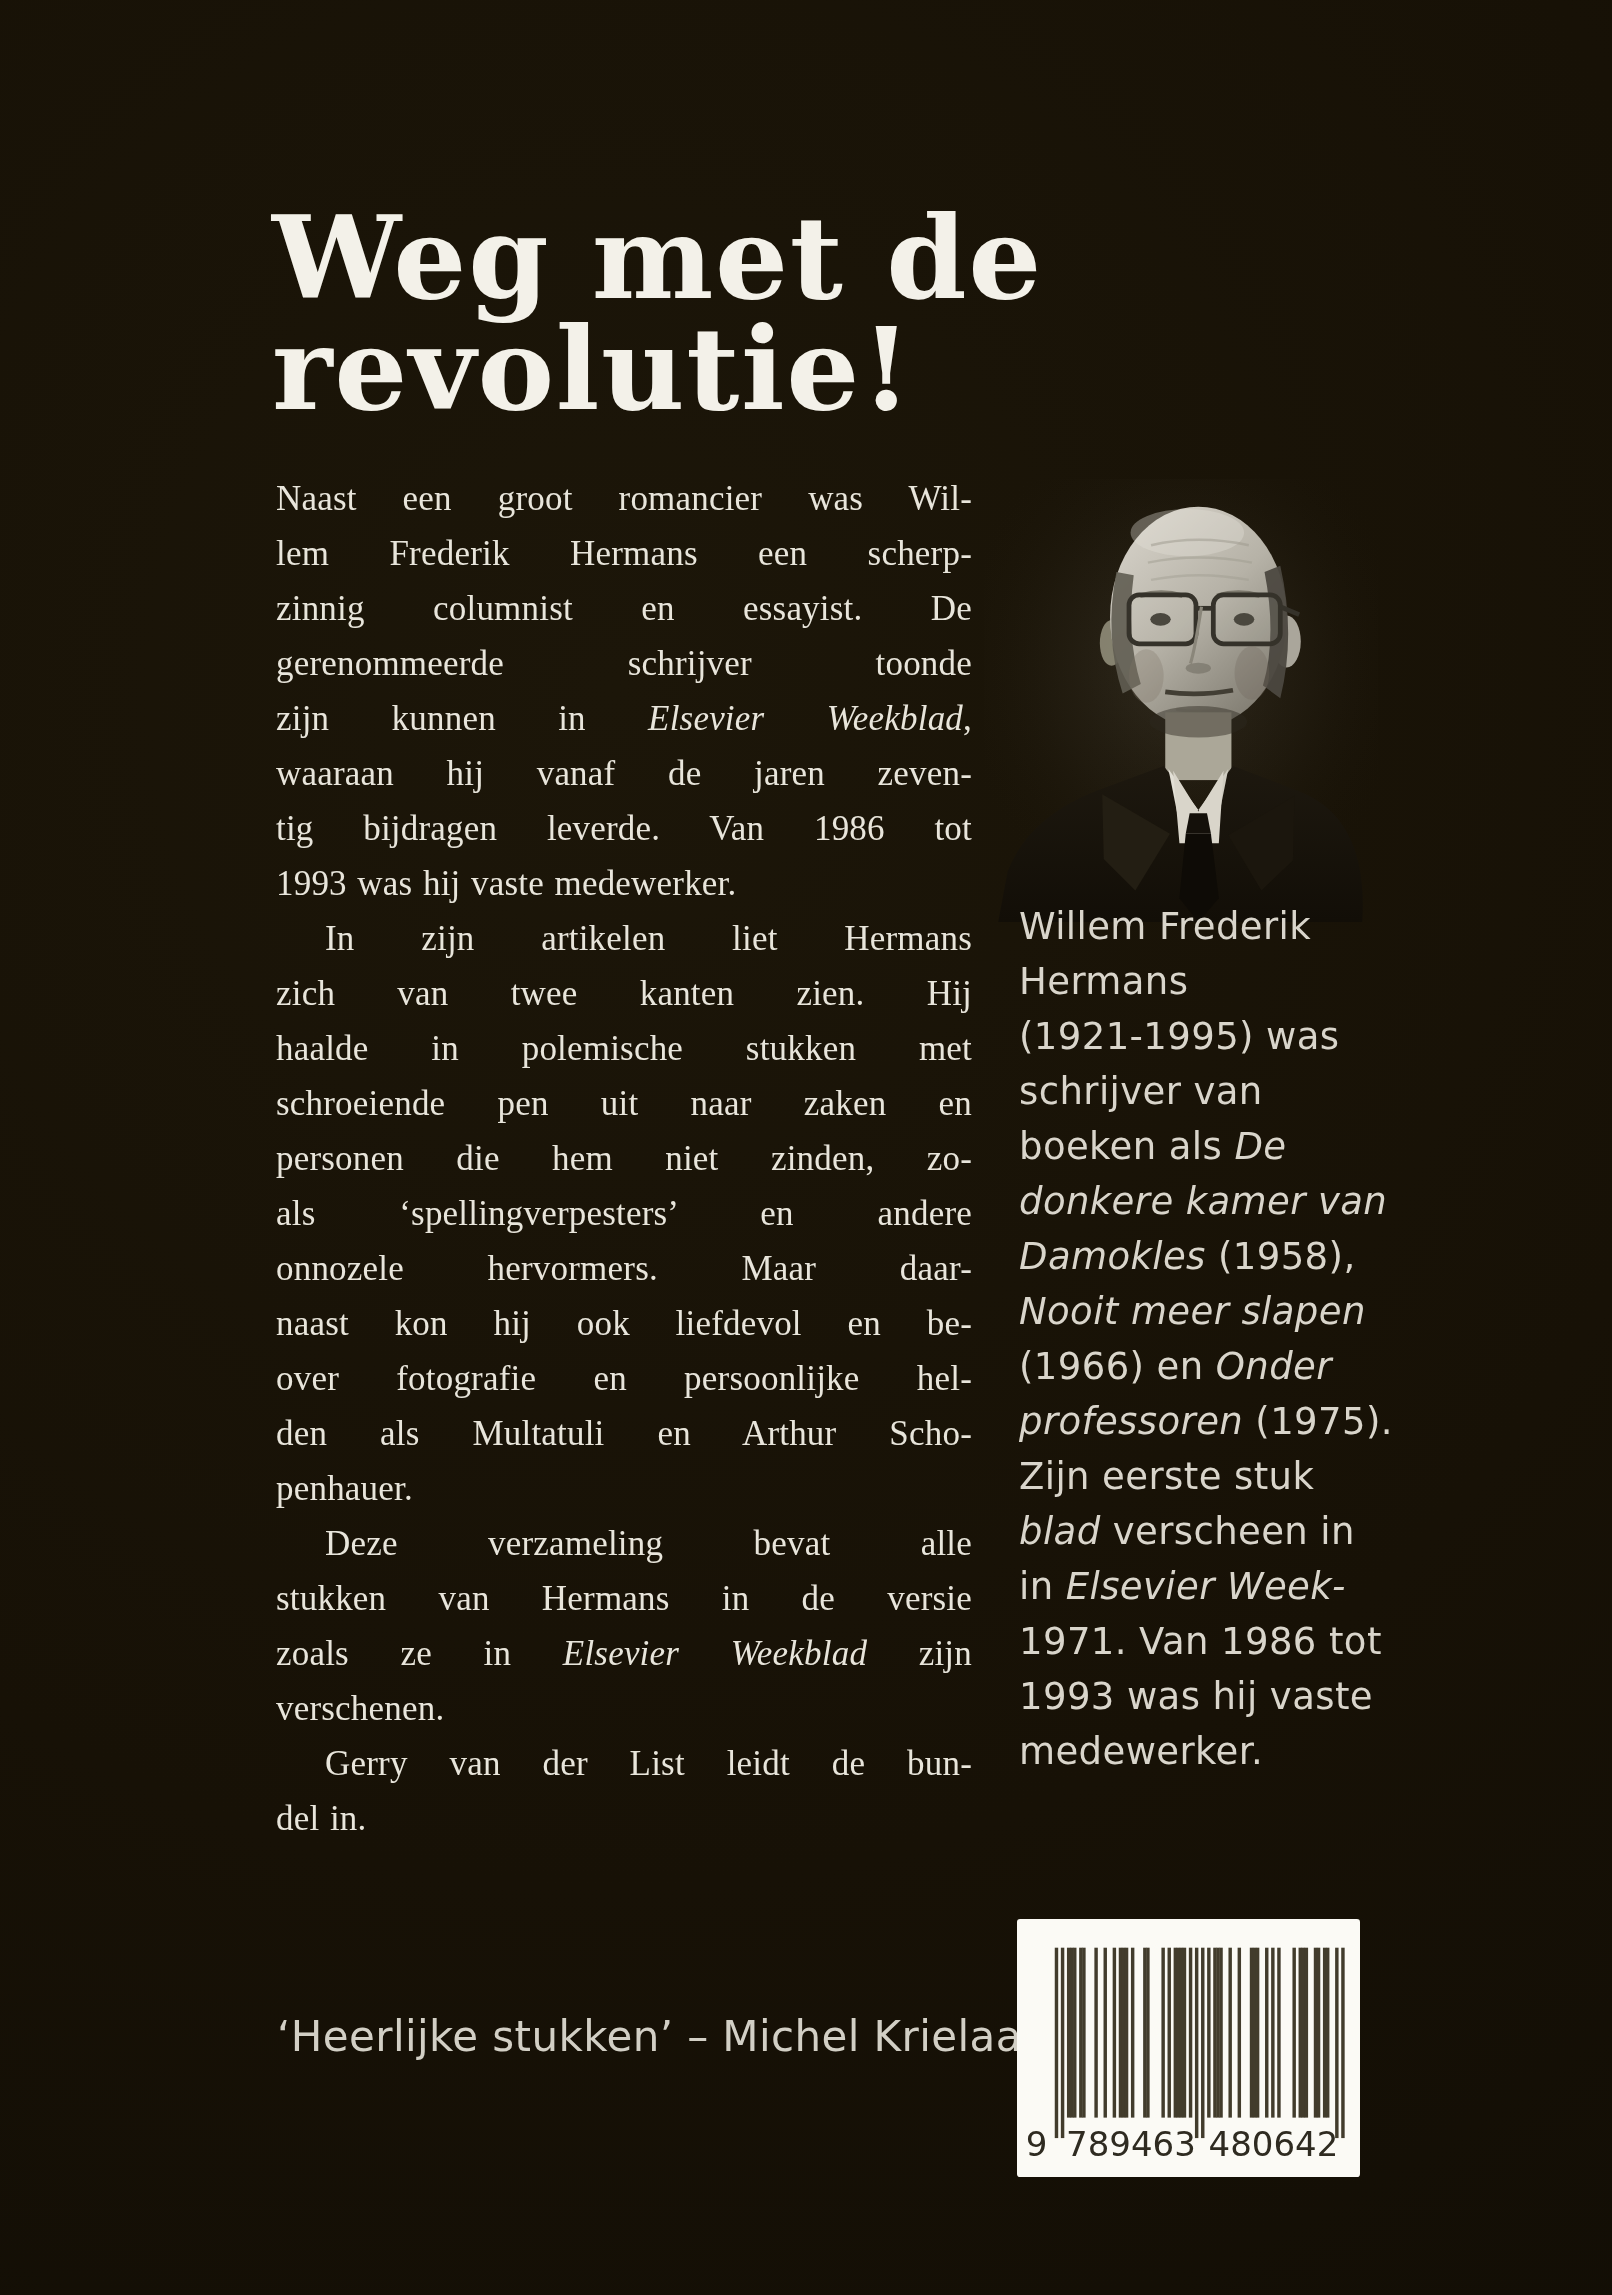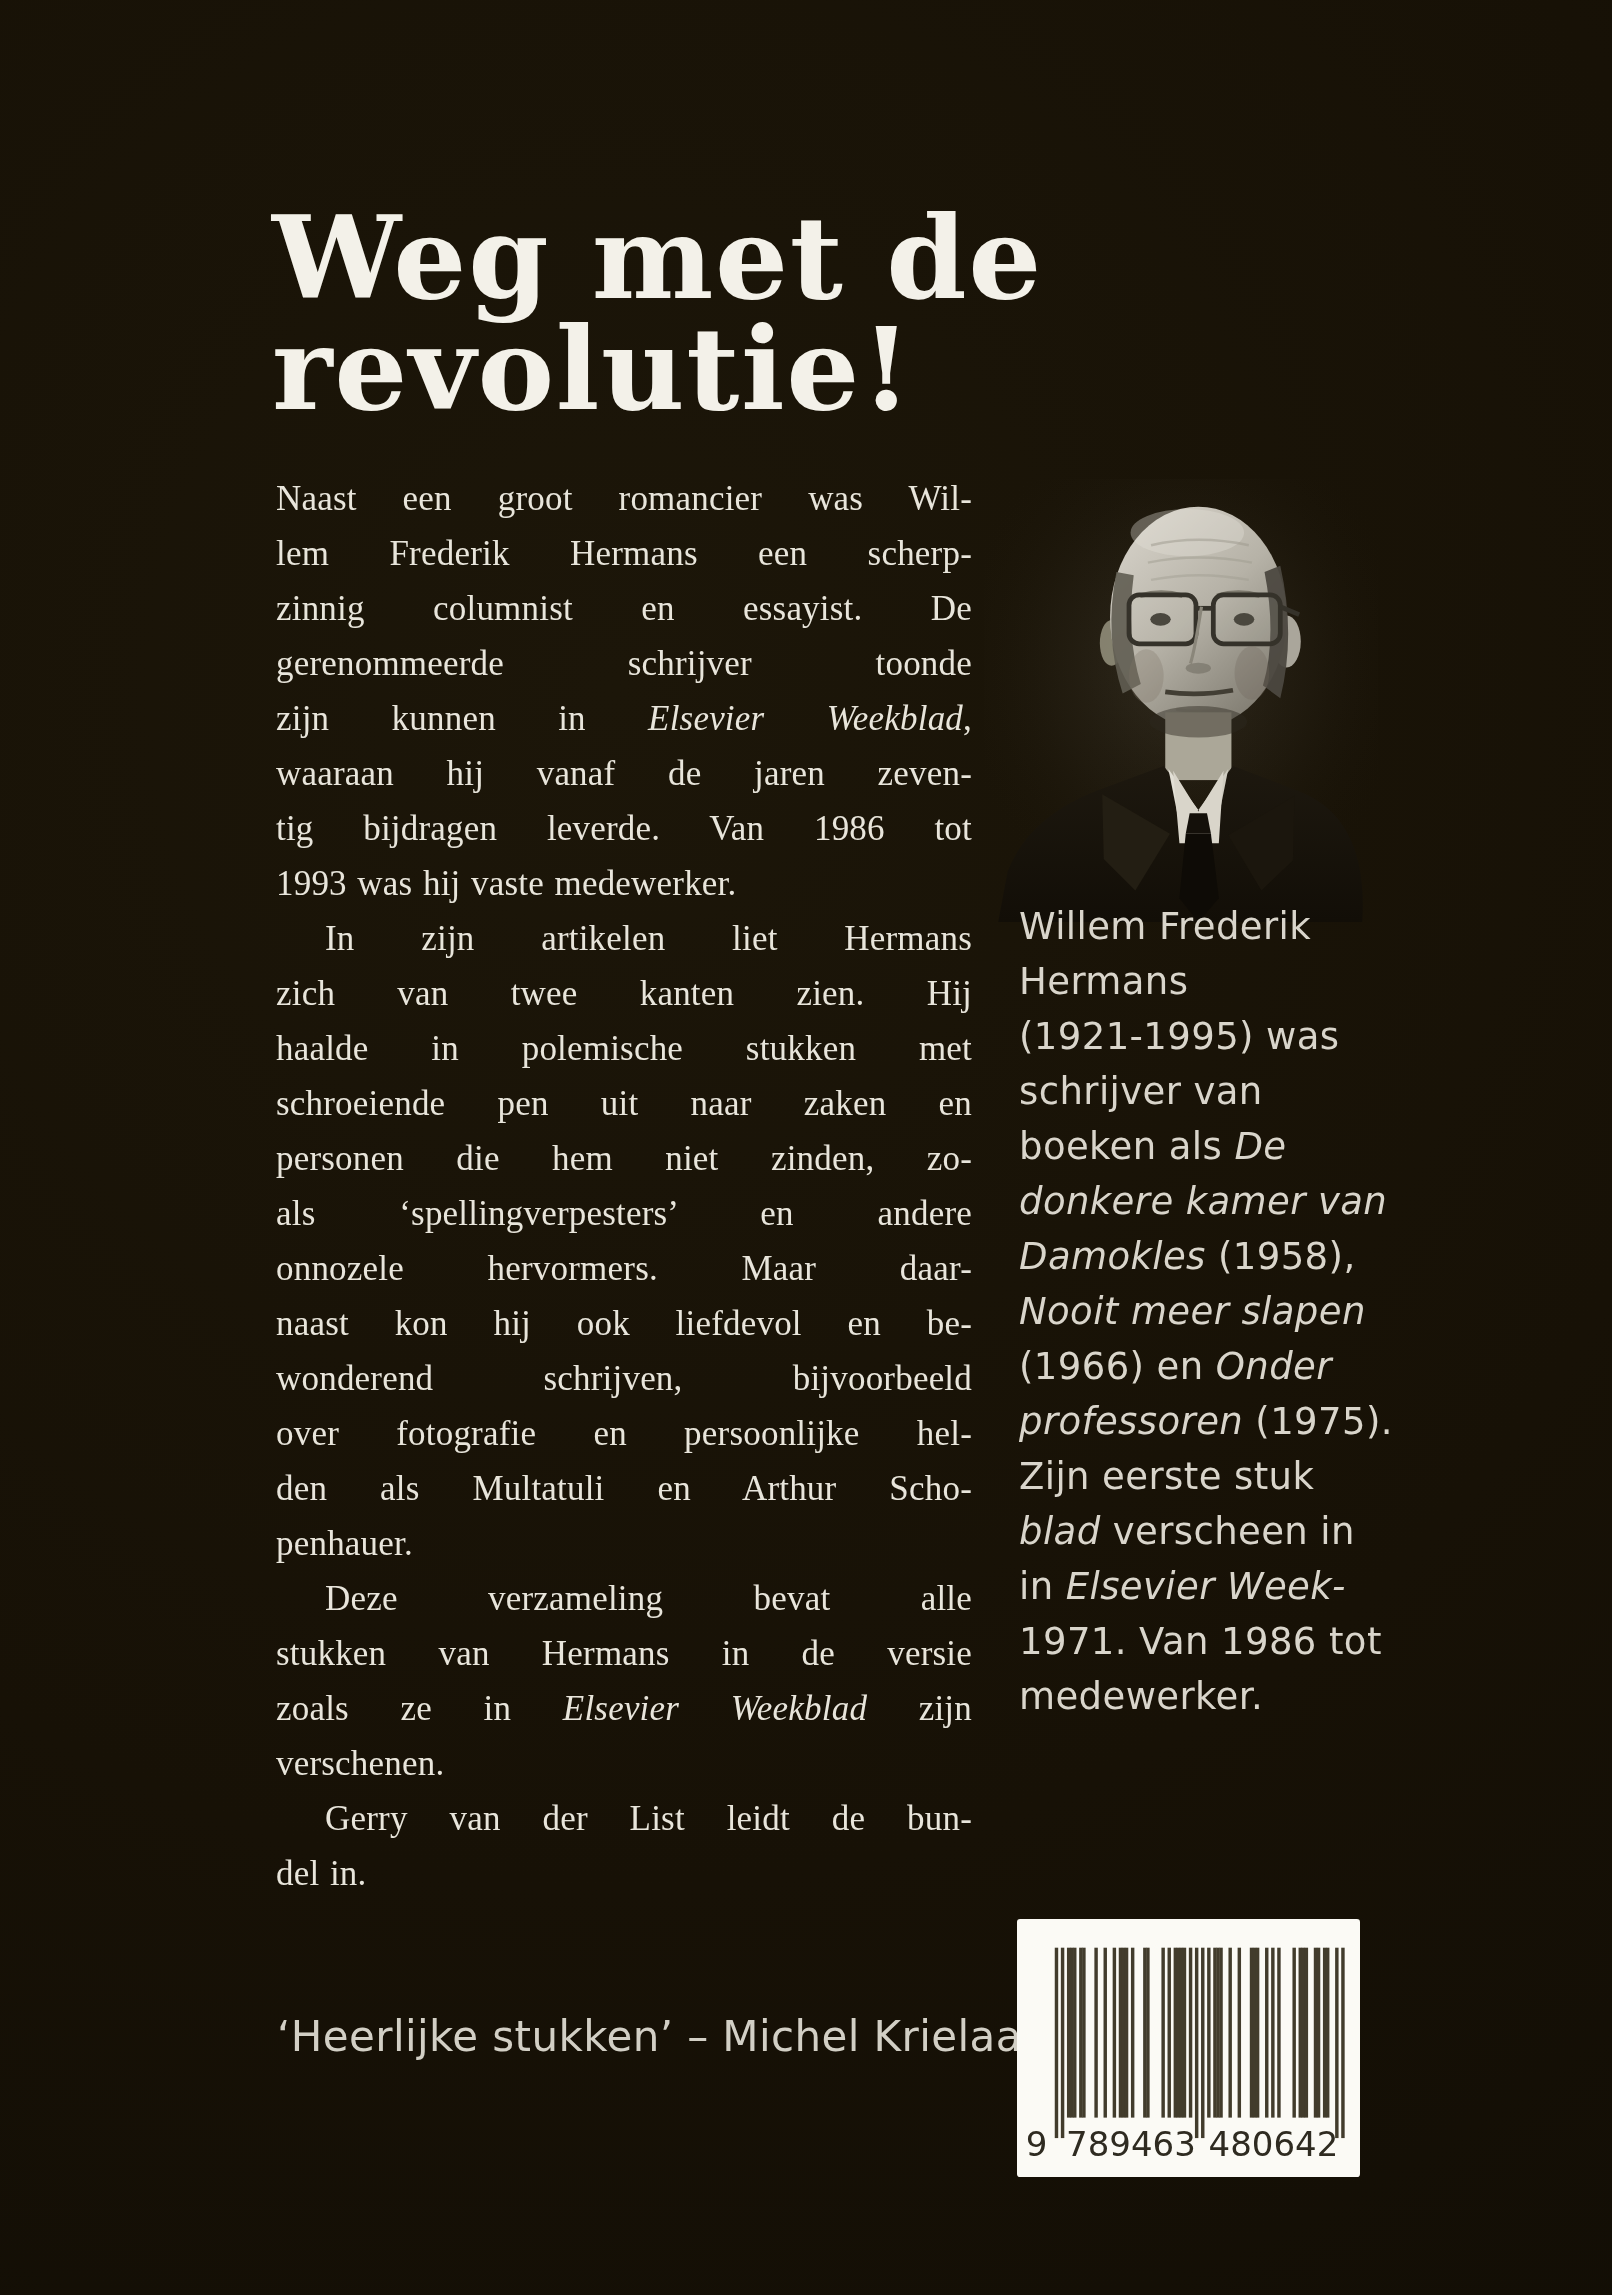--- a/index.html
+++ b/index.html
@@ -126,21 +126,20 @@
       <div class="tline just"><span>tig bijdragen leverde. Van 1986 tot</span></div>
       <div class="tline"><span>1993 was hij vaste medewerker.</span></div>
       <div class="tline just indent"><span>In zijn artikelen liet Hermans</span></div>
       <div class="tline just"><span>zich van twee kanten zien. Hij</span></div>
       <div class="tline just"><span>haalde in polemische stukken met</span></div>
       <div class="tline just"><span>schroeiende pen uit naar zaken en</span></div>
       <div class="tline just"><span>personen die hem niet zinden, zo-</span></div>
       <div class="tline just"><span>als ‘spellingverpesters’ en andere</span></div>
       <div class="tline just"><span>onnozele hervormers. Maar daar-</span></div>
       <div class="tline just"><span>naast kon hij ook liefdevol en be-</span></div>
-      <div class="tline just"><span>wonderend schrijven, bijvoorbeeld</span></div>
       <div class="tline just"><span>over fotografie en persoonlijke hel-</span></div>
       <div class="tline just"><span>den als Multatuli en Arthur Scho-</span></div>
       <div class="tline"><span>penhauer.</span></div>
       <div class="tline just indent"><span>Deze verzameling bevat alle</span></div>
       <div class="tline just"><span>stukken van Hermans in de versie</span></div>
       <div class="tline just"><span>zoals ze in </span><em>Elsevier Weekblad</em><span> zijn</span></div>
       <div class="tline"><span>verschenen.</span></div>
       <div class="tline just indent"><span>Gerry van der List leidt de bun-</span></div>
       <div class="tline"><span>del in.</span></div>
     </div>
@@ -222,20 +221,21 @@
       <div class="tline"><span>boeken als </span><em>De</em></div>
       <div class="tline"><em>donkere kamer van</em></div>
       <div class="tline"><em>Damokles</em><span> (1958),</span></div>
       <div class="tline"><em>Nooit meer slapen</em></div>
       <div class="tline"><span>(1966) en </span><em>Onder</em></div>
       <div class="tline"><em>professoren</em><span> (1975).</span></div>
       <div class="tline"><span>Zijn eerste stuk</span></div>
       <div class="tline"><em>blad</em><span> verscheen in</span></div>
       <div class="tline"><span>in </span><em>Elsevier Week-</em></div>
       <div class="tline"><span>1971. Van 1986 tot</span></div>
+      <div class="tline"><span>1993 was hij vaste</span></div>
       <div class="tline"><span>medewerker.</span></div>
     </div>
 
   <div class="quote">
       <div class="tline"><span>‘Heerlijke stukken’ – Michel Krielaars</span></div>
     </div>
 
   <div class="barcode">
     <svg id="bc-svg" width="343" height="258" viewBox="0 0 436 327">
         <rect x="48.00" y="36" width="4.37" height="242" fill="#423c2c"></rect>

